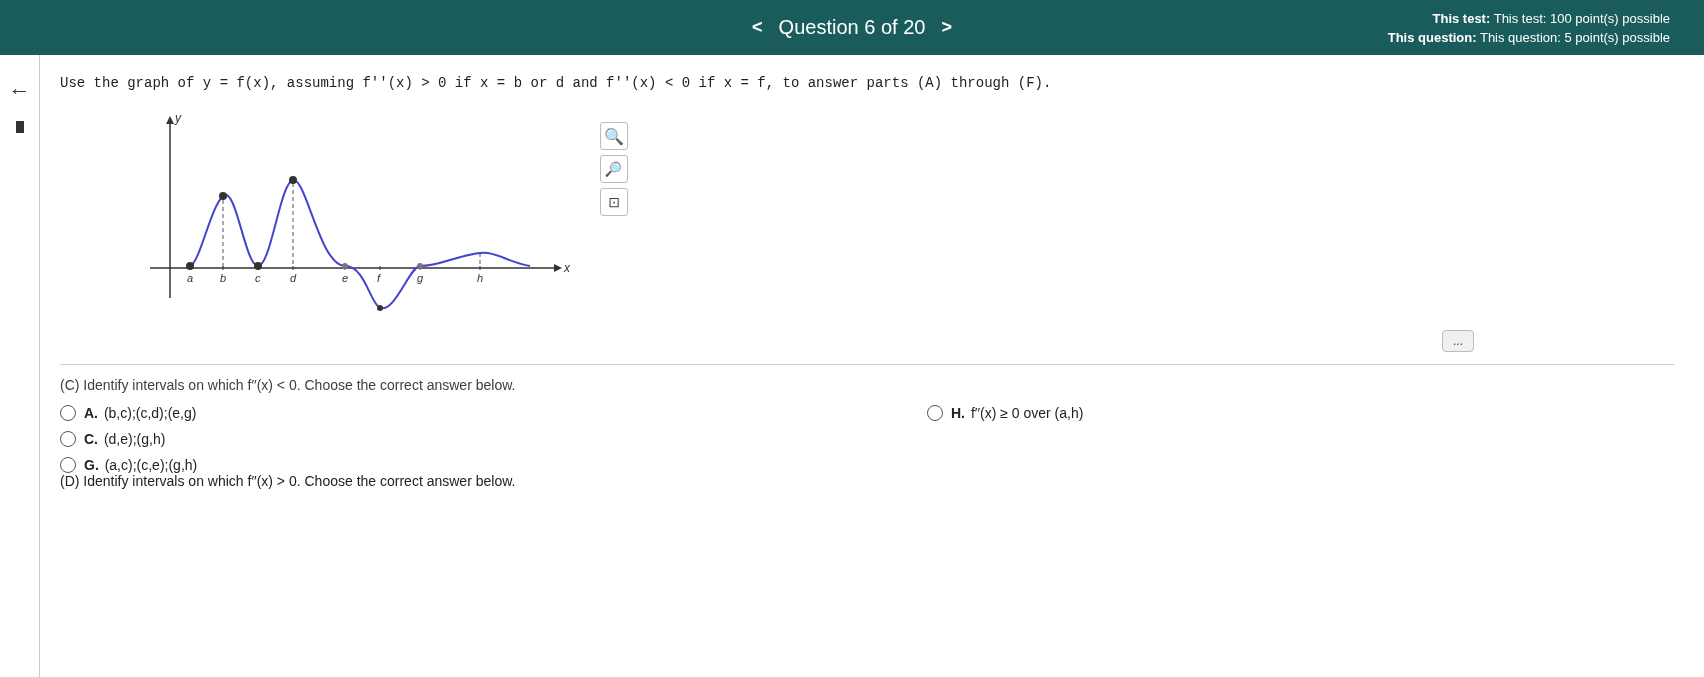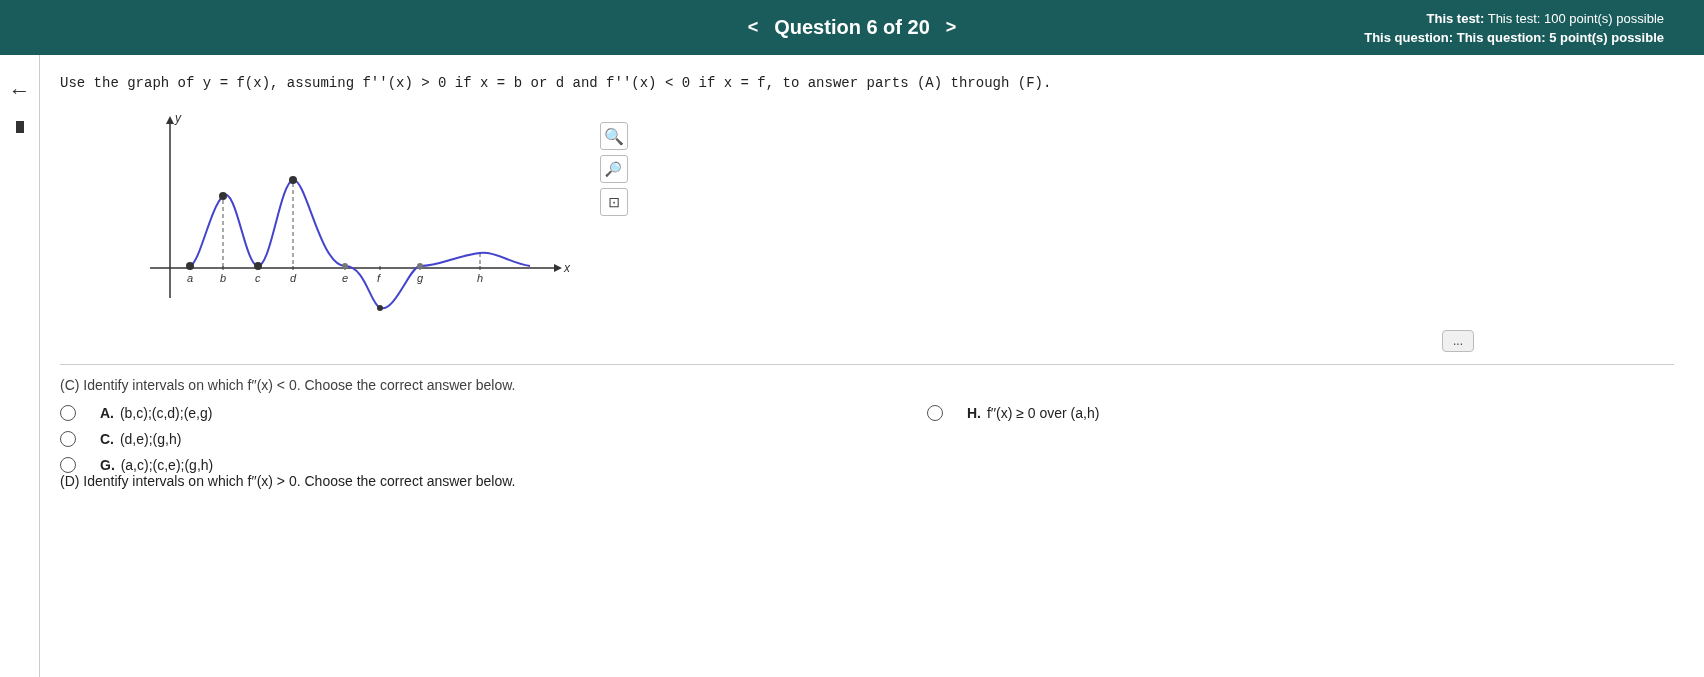--- a/index.html
+++ b/index.html
@@ -23,25 +23,25 @@
       font-size: 20px;
       font-weight: bold;
     }
     .top-bar .nav-arrow {
       cursor: pointer;
       font-size: 18px;
       color: white;
     }
     .top-bar .question-label {
       font-size: 20px;
-      font-weight: bold;
+      font-weight: normal;
     }
     .top-bar .test-info {
       position: absolute;
-      right: 40px;
+      right: 34px;
       top: 50%;
       transform: translateY(-50%);
       text-align: right;
       font-size: 13px;
       line-height: 1.5;
     }
     .top-bar .test-info .bold {
       font-weight: bold;
     }
 
@@ -144,21 +144,21 @@
     .options-right {
       display: flex;
       flex-direction: column;
       gap: 10px;
       padding-left: 60px;
     }
 
     .option-item {
       display: flex;
       align-items: center;
-      gap: 24px;
+      gap: 8px;
       font-size: 14px;
       color: #222;
       cursor: pointer;
     }
     .radio-circle {
       width: 16px;
       height: 16px;
       border: 1.5px solid #555;
       border-radius: 50%;
       flex-shrink: 0;
@@ -203,21 +203,21 @@
   <div class="nav-area">
     <span class="nav-arrow">&lt;</span>
     <span class="question-label">Question 6 of 20</span>
     <span class="nav-arrow">&gt;</span>
   </div>
   <div class="test-info">
     <div>
       <span class="bold">This test:</span> <span style="font-weight:normal;">This test: 100 point(s) possible</span>
     </div>
     <div>
-      <span class="bold">This question:</span> <span style="font-weight:bold;">This question: 5 point(s) possible</span>
+      <span class="bold">This question:</span> <span style="font-weight:normal;">This question: 5 point(s) possible</span>
     </div>
   </div>
 </div>
 
 <div class="main-content">
 
   <div class="left-nav">
     <span class="back-arrow">←</span>
     <div class="scroll-indicator"></div>
   </div>

